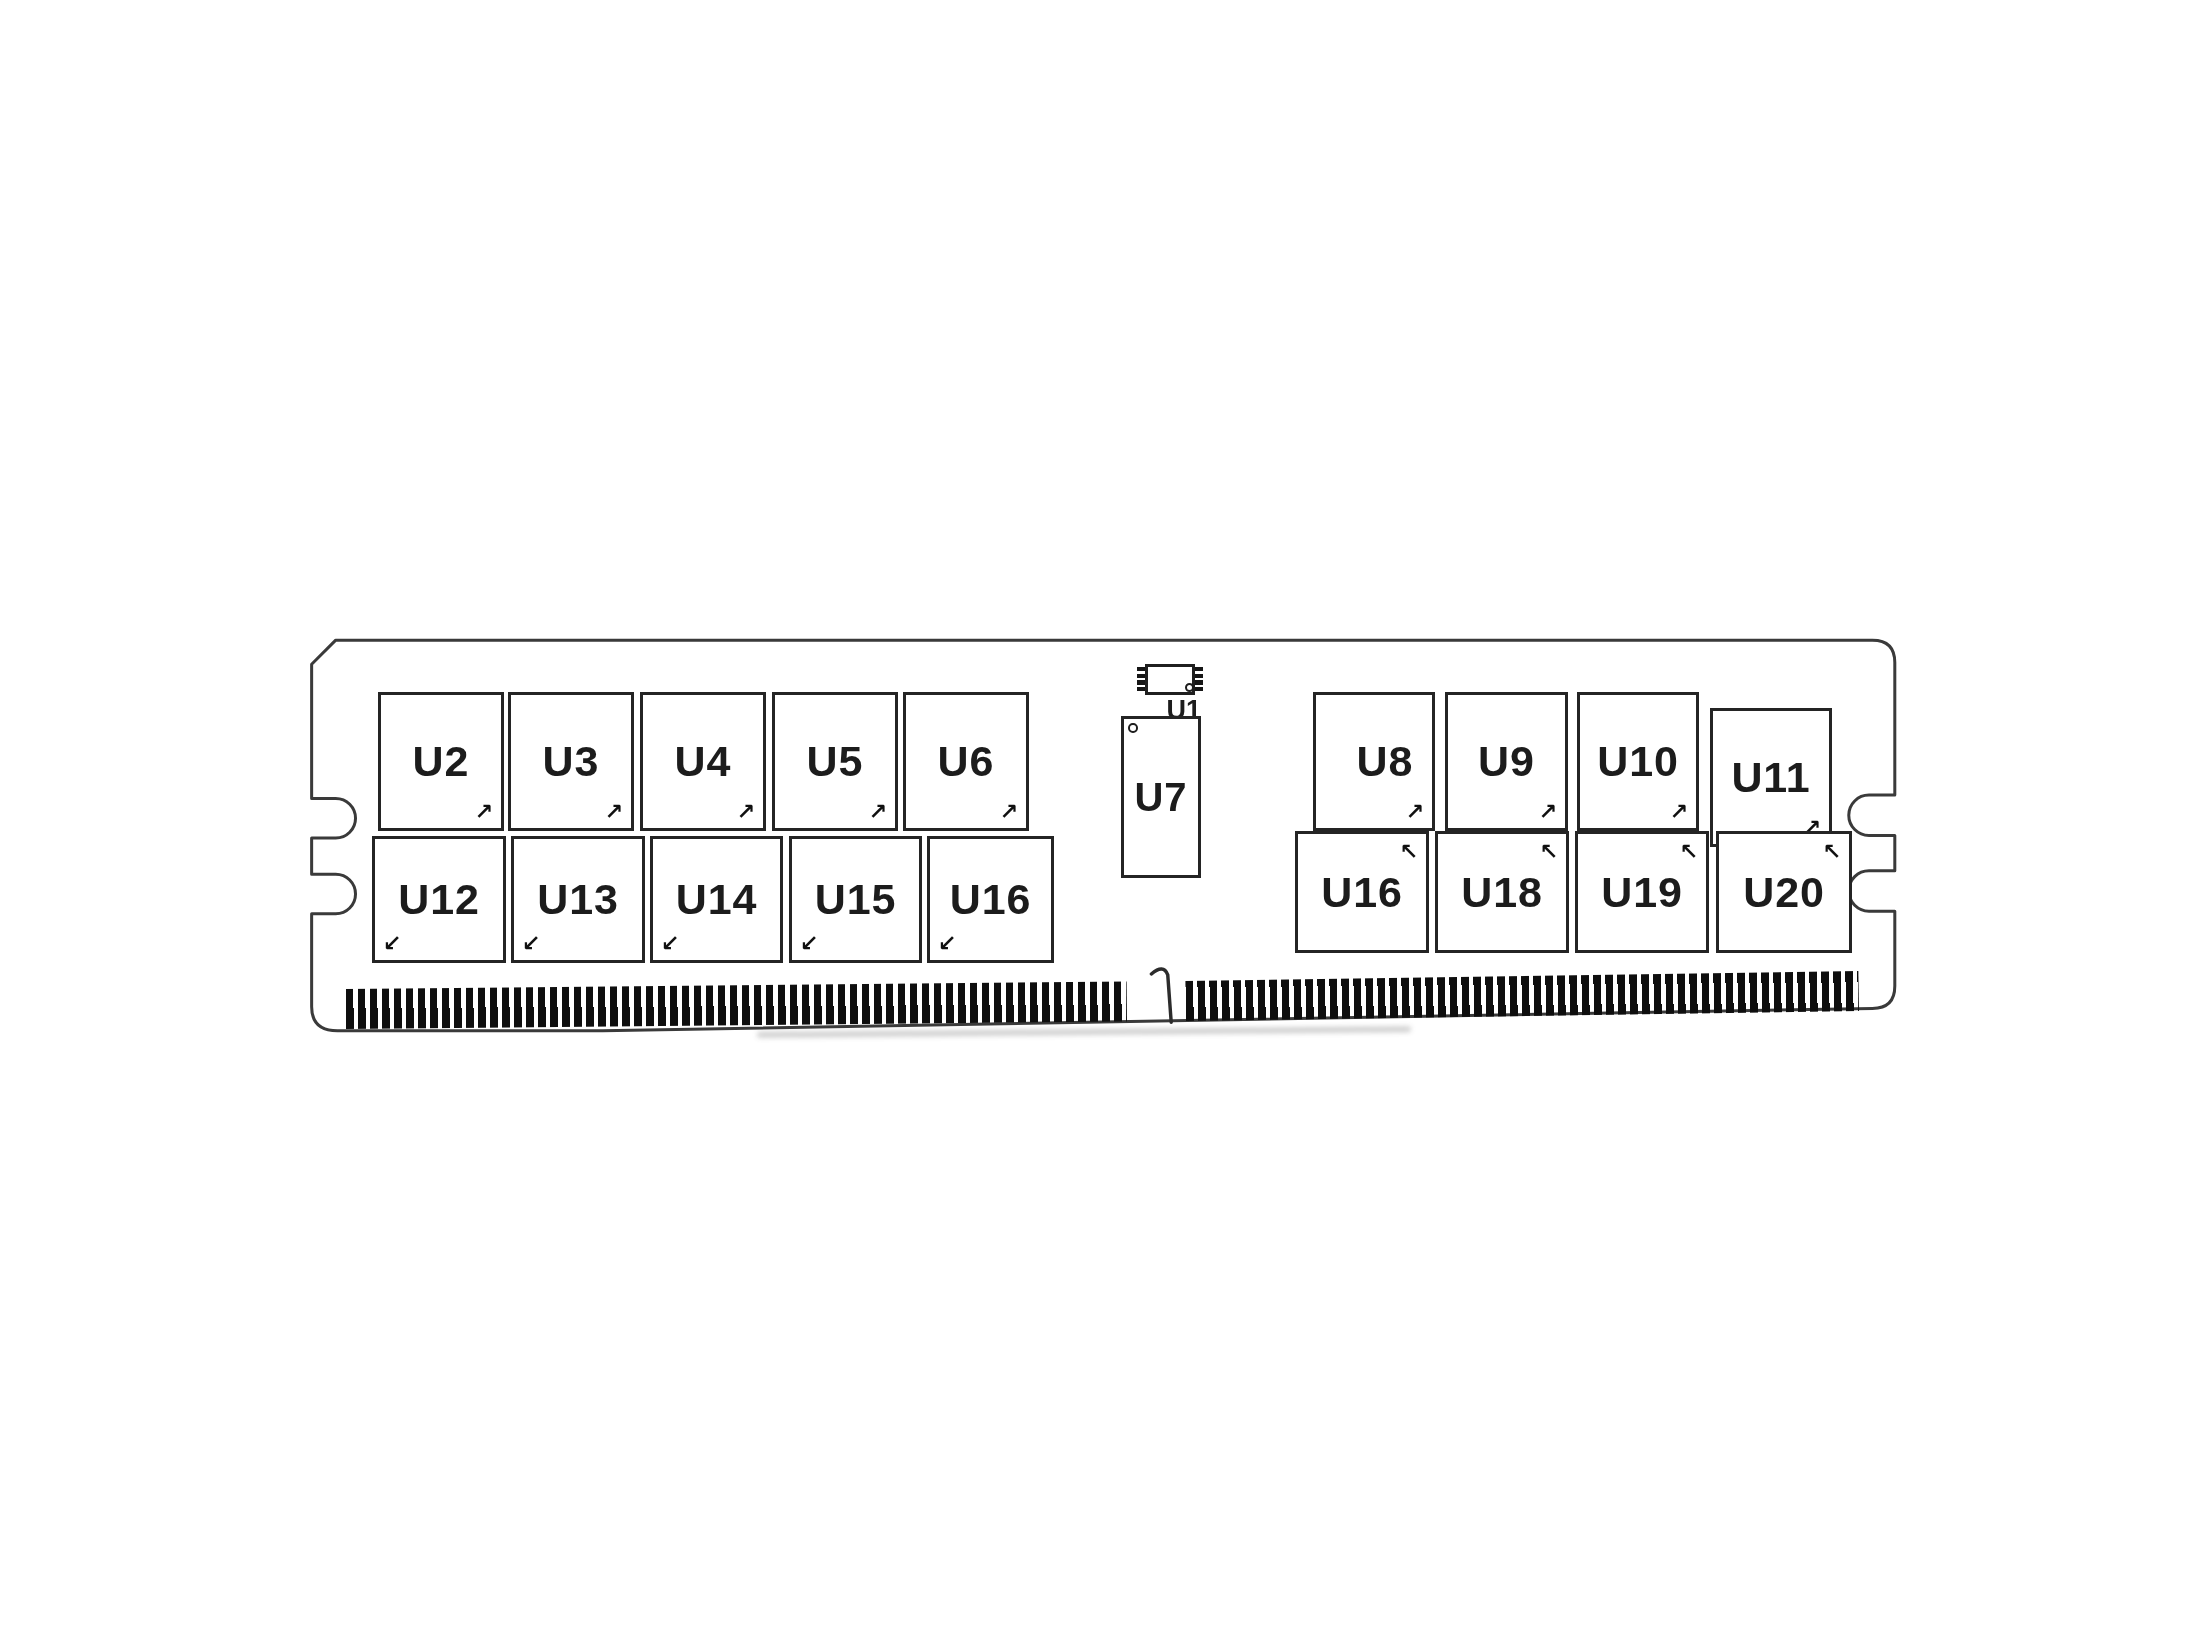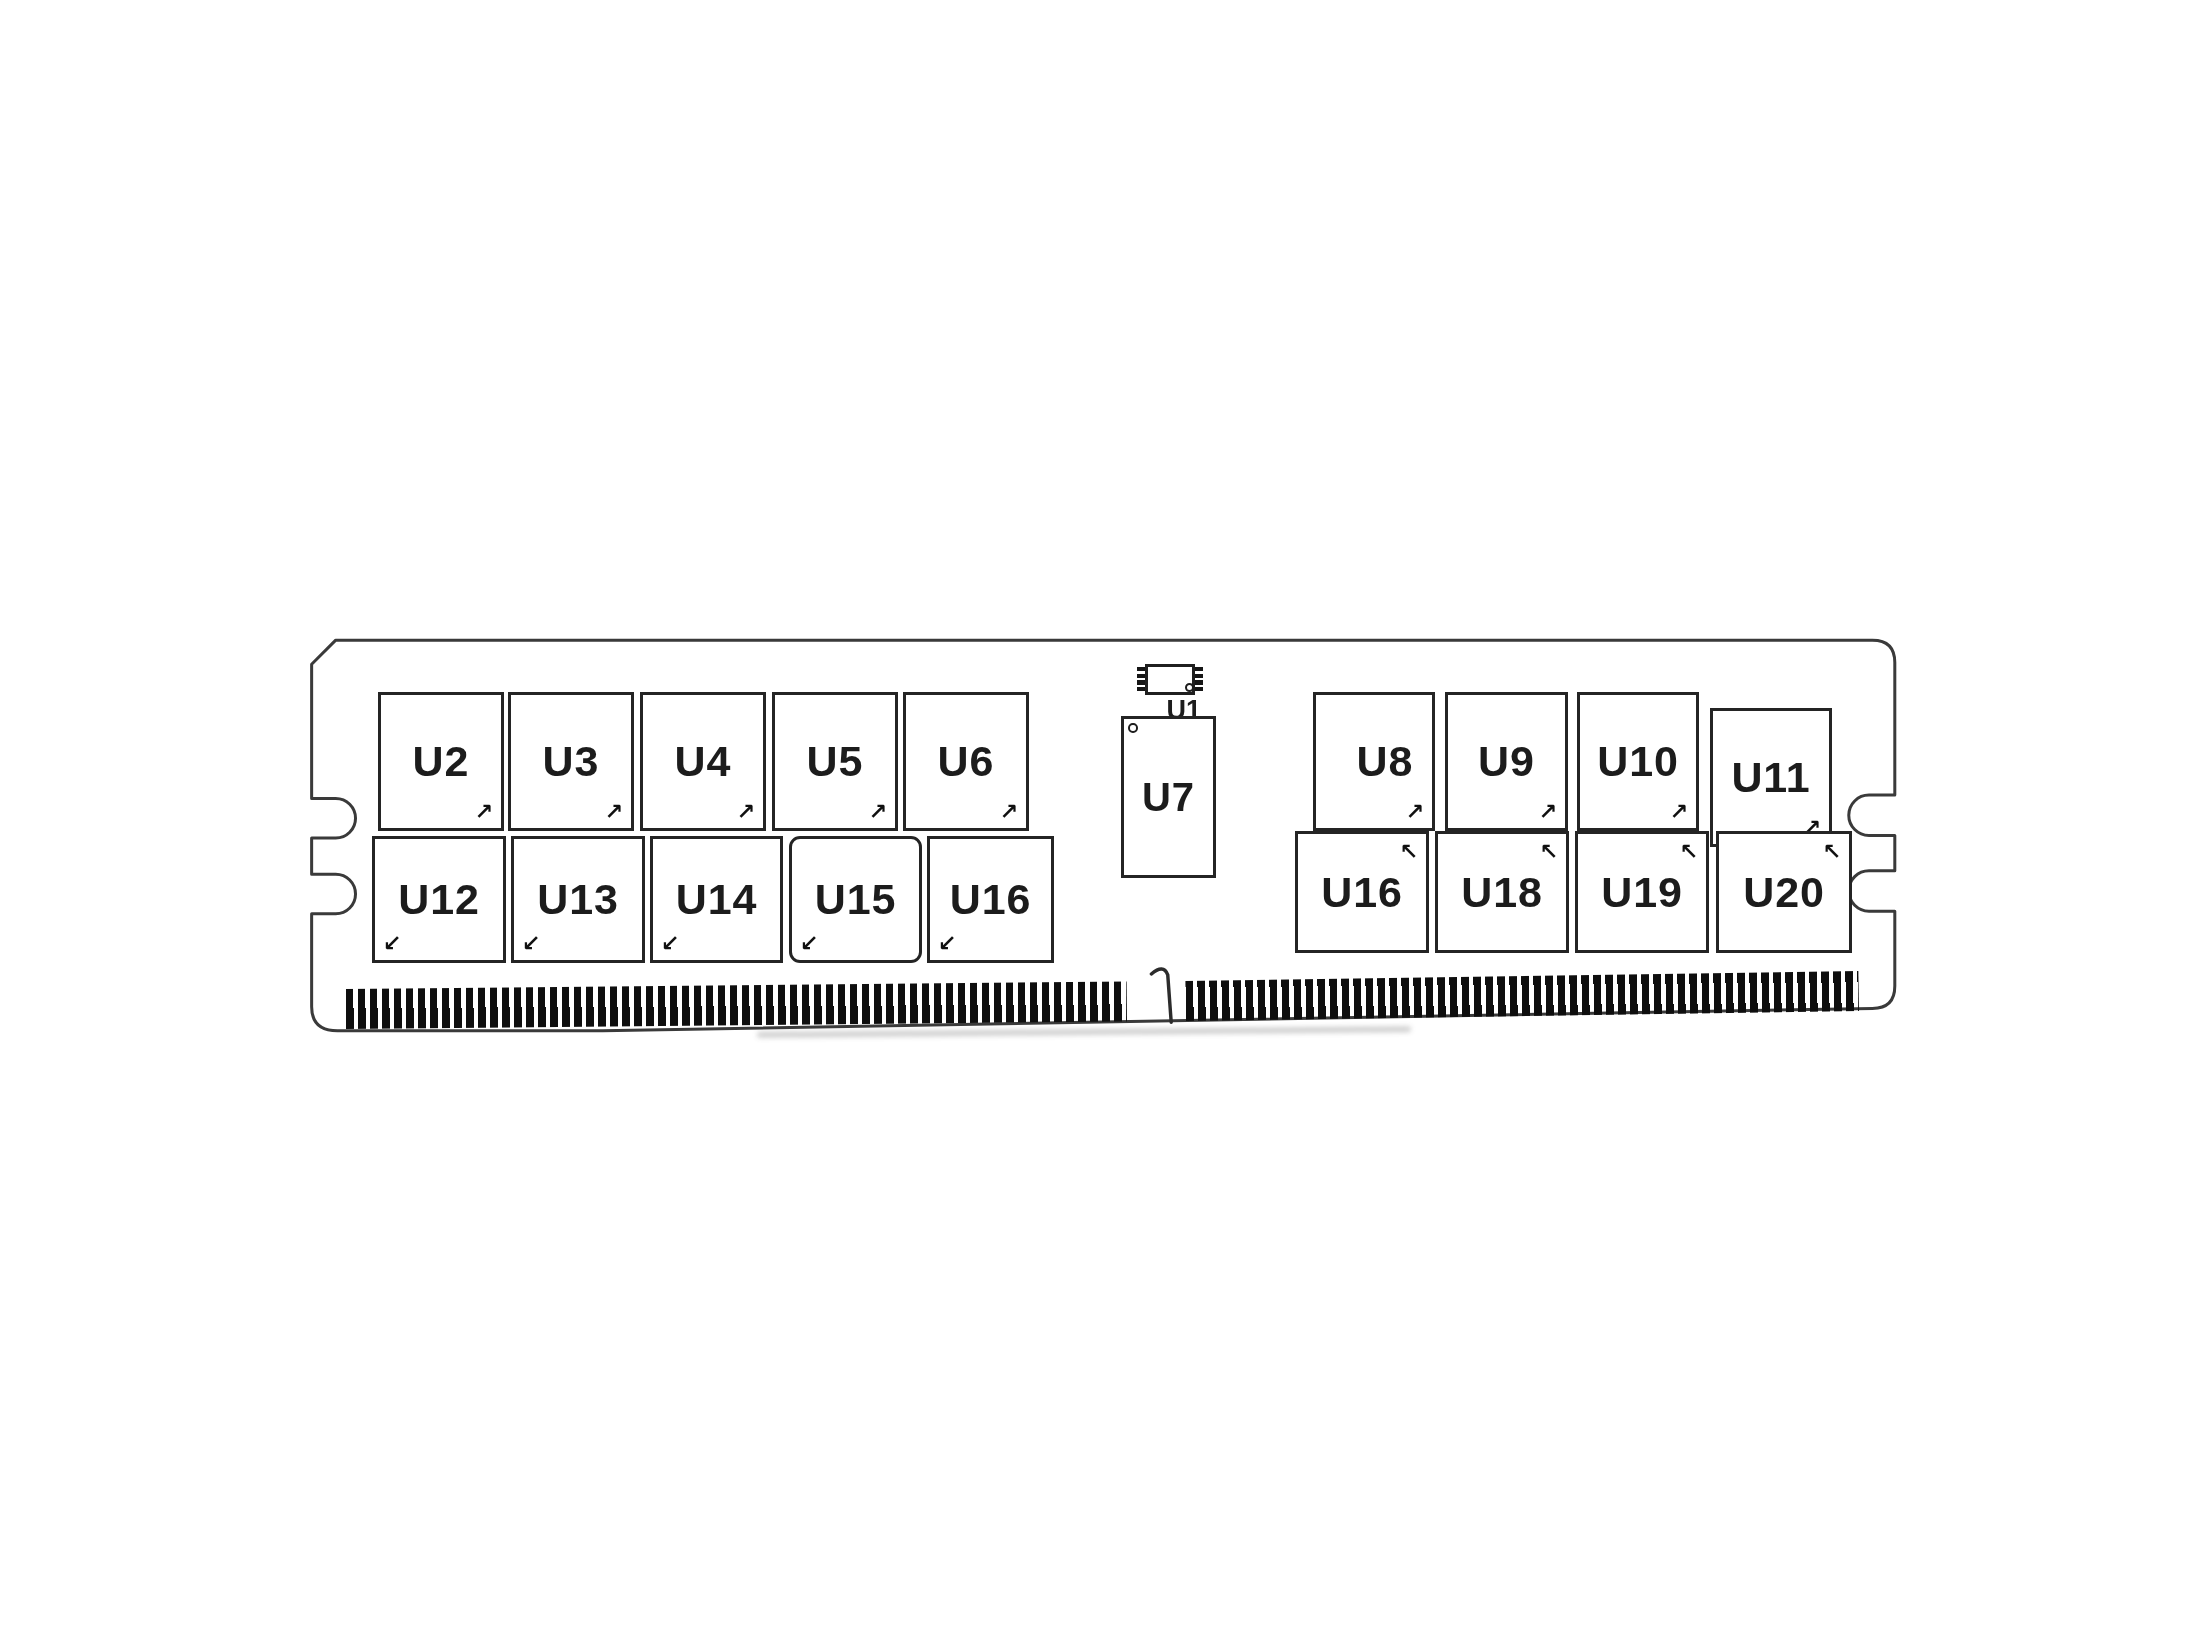--- a/index.html
+++ b/index.html
@@ -160,21 +160,21 @@
     <span class="mk bl">↙</span>
   </div>
   <div class="chip" style="left:511px;top:836px;width:134px;height:127px;">
     <span class="lbl">U13</span>
     <span class="mk bl">↙</span>
   </div>
   <div class="chip" style="left:650px;top:836px;width:133px;height:127px;">
     <span class="lbl">U14</span>
     <span class="mk bl">↙</span>
   </div>
-  <div class="chip" style="left:789px;top:836px;width:133px;height:127px;border-radius:11px;">
+  <div class="chip" style="left:789px;top:836px;width:133px;height:127px;">
     <span class="lbl">U15</span>
     <span class="mk bl">↙</span>
   </div>
   <div class="chip" style="left:927px;top:836px;width:127px;height:127px;">
     <span class="lbl">U16</span>
     <span class="mk bl">↙</span>
   </div>
 
   <div class="u1-wrap" style="left:1145px;top:664px;width:50px;height:31px;">
     <div class="u1-body"></div>
@@ -183,21 +183,21 @@
     <span class="u1-pin" style="left:-7.7px;top:16.3px;"></span>
     <span class="u1-pin" style="left:-7.7px;top:23px;"></span>
     <span class="u1-pin" style="right:-7.7px;top:2.6px;"></span>
     <span class="u1-pin" style="right:-7.7px;top:9.5px;"></span>
     <span class="u1-pin" style="right:-7.7px;top:16.3px;"></span>
     <span class="u1-pin" style="right:-7.7px;top:23px;"></span>
     <span class="ring" style="right:0.9px;bottom:2.6px;"></span>
   </div>
   <div class="u1-label" style="left:1139px;top:697px;width:62px;">U1</div>
 
-  <div class="chip u7" style="left:1121px;top:716px;width:95px;height:162px;">
+  <div class="chip u7" style="left:1121px;top:716px;width:80px;height:162px;">
     <span class="ring" style="left:4.3px;top:4.3px;"></span>
     <span class="lbl">U7</span>
   </div>
 
   <div class="chip" style="left:1313px;top:692px;width:122px;height:139px;padding-left:22px;">
     <span class="lbl">U8</span>
     <span class="mk br">↗</span>
   </div>
   <div class="chip" style="left:1445px;top:692px;width:123px;height:139px;">
     <span class="lbl">U9</span>

